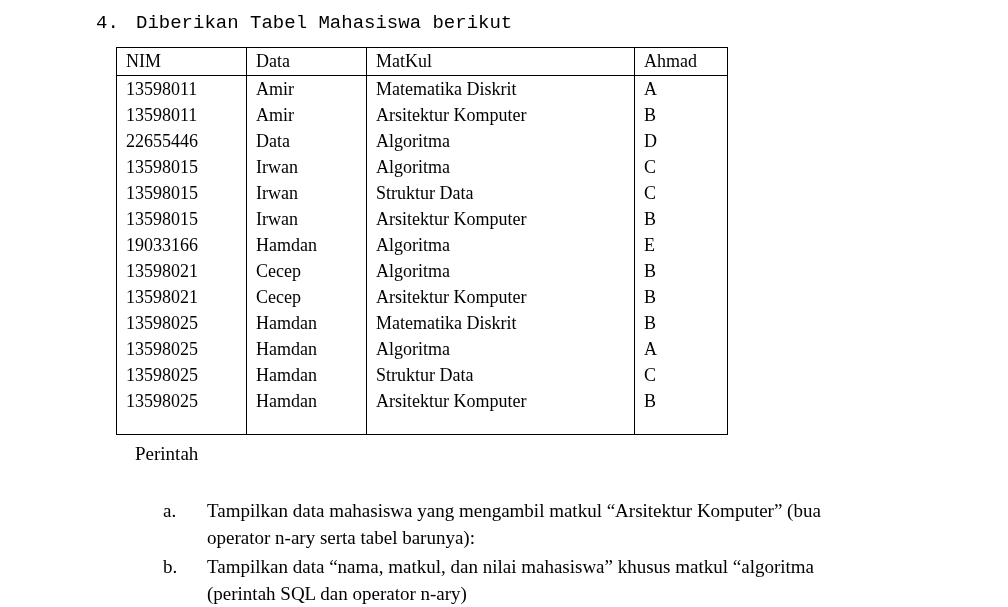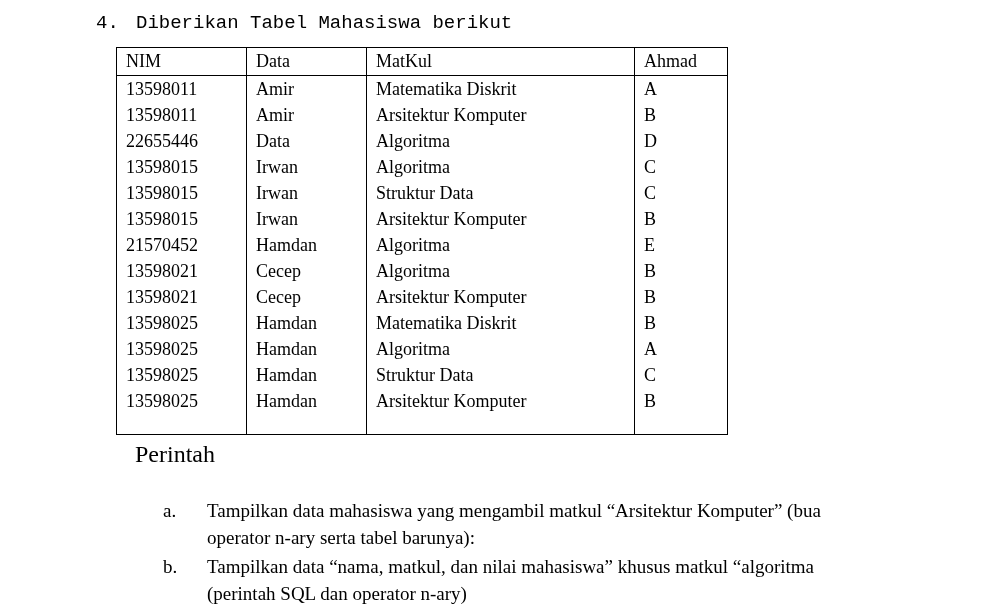--- a/index.html
+++ b/index.html
@@ -85,21 +85,21 @@
   }
   table.mhs tbody tr:last-child td {
     border-bottom: 1.5px solid #000;
   }
 
   
   .perintah {
     position: absolute;
     left: 135px;
     top: 441px;
-    font-size: 24px;
+    font-size: 19px;
     line-height: 26px;
     white-space: nowrap;
   }
 
   
   .tasks {
     position: absolute;
     left: 163px;
     top: 497px;
     width: 980px;
@@ -179,21 +179,21 @@
           <td>Struktur Data</td>
           <td>C</td>
         </tr>
         <tr>
           <td>13598015</td>
           <td>Irwan</td>
           <td>Arsitektur Komputer</td>
           <td>B</td>
         </tr>
         <tr>
-          <td>21570452</td>
+          <td>19033166</td>
           <td>Hamdan</td>
           <td>Algoritma</td>
           <td>E</td>
         </tr>
         <tr>
           <td>13598021</td>
           <td>Cecep</td>
           <td>Algoritma</td>
           <td>B</td>
         </tr>

